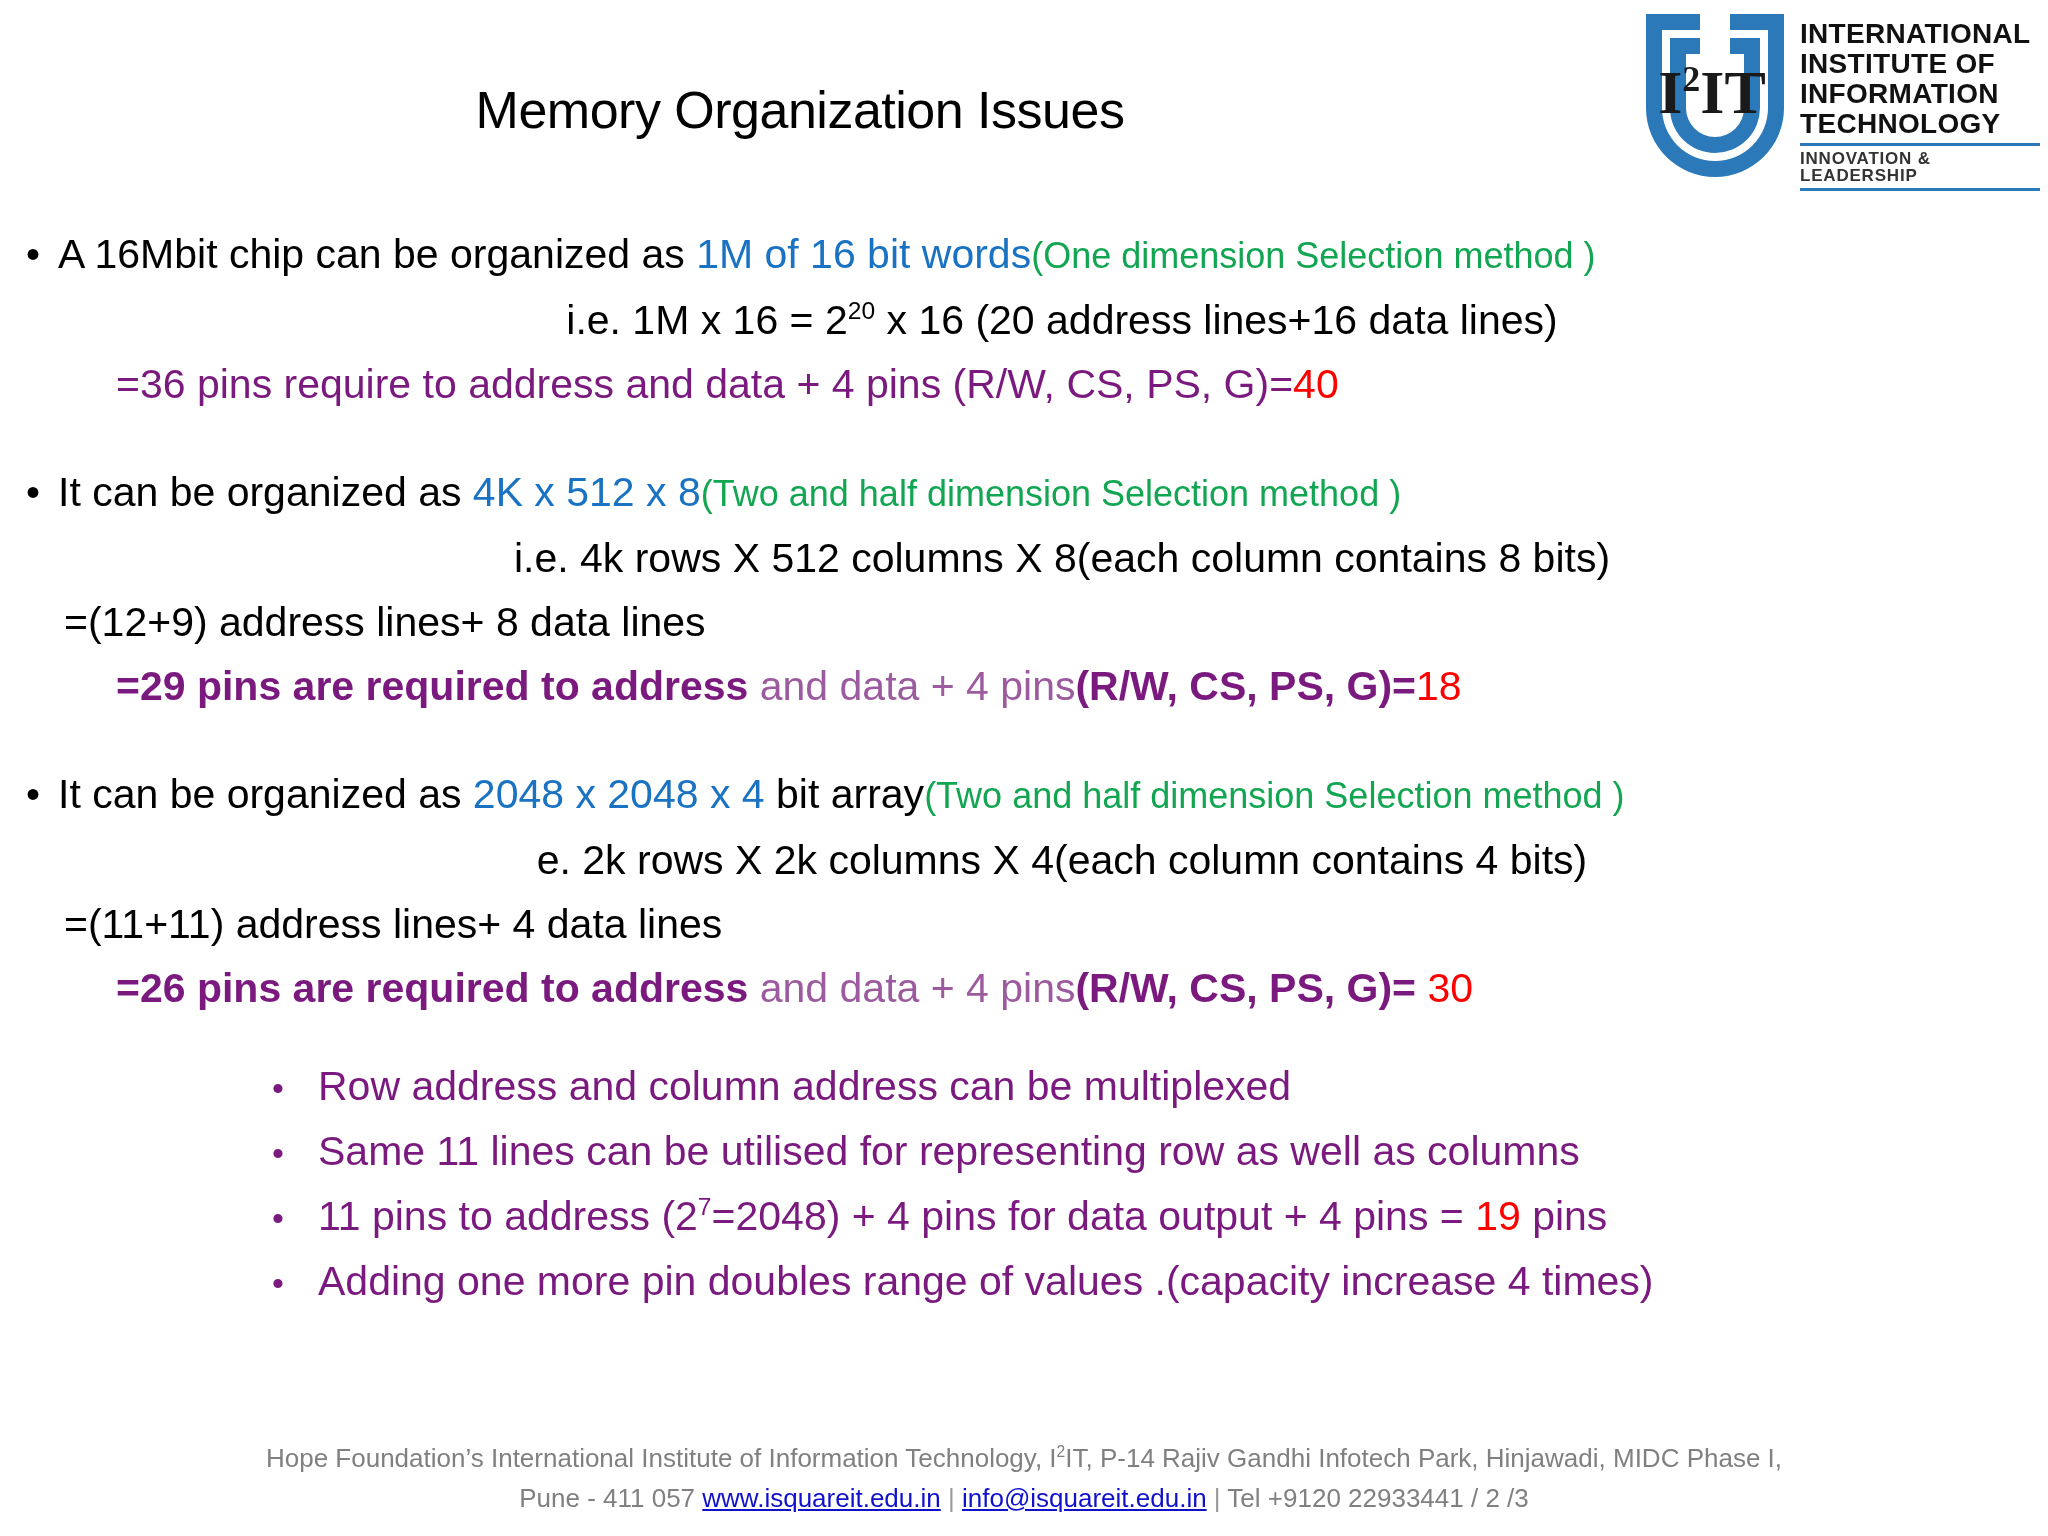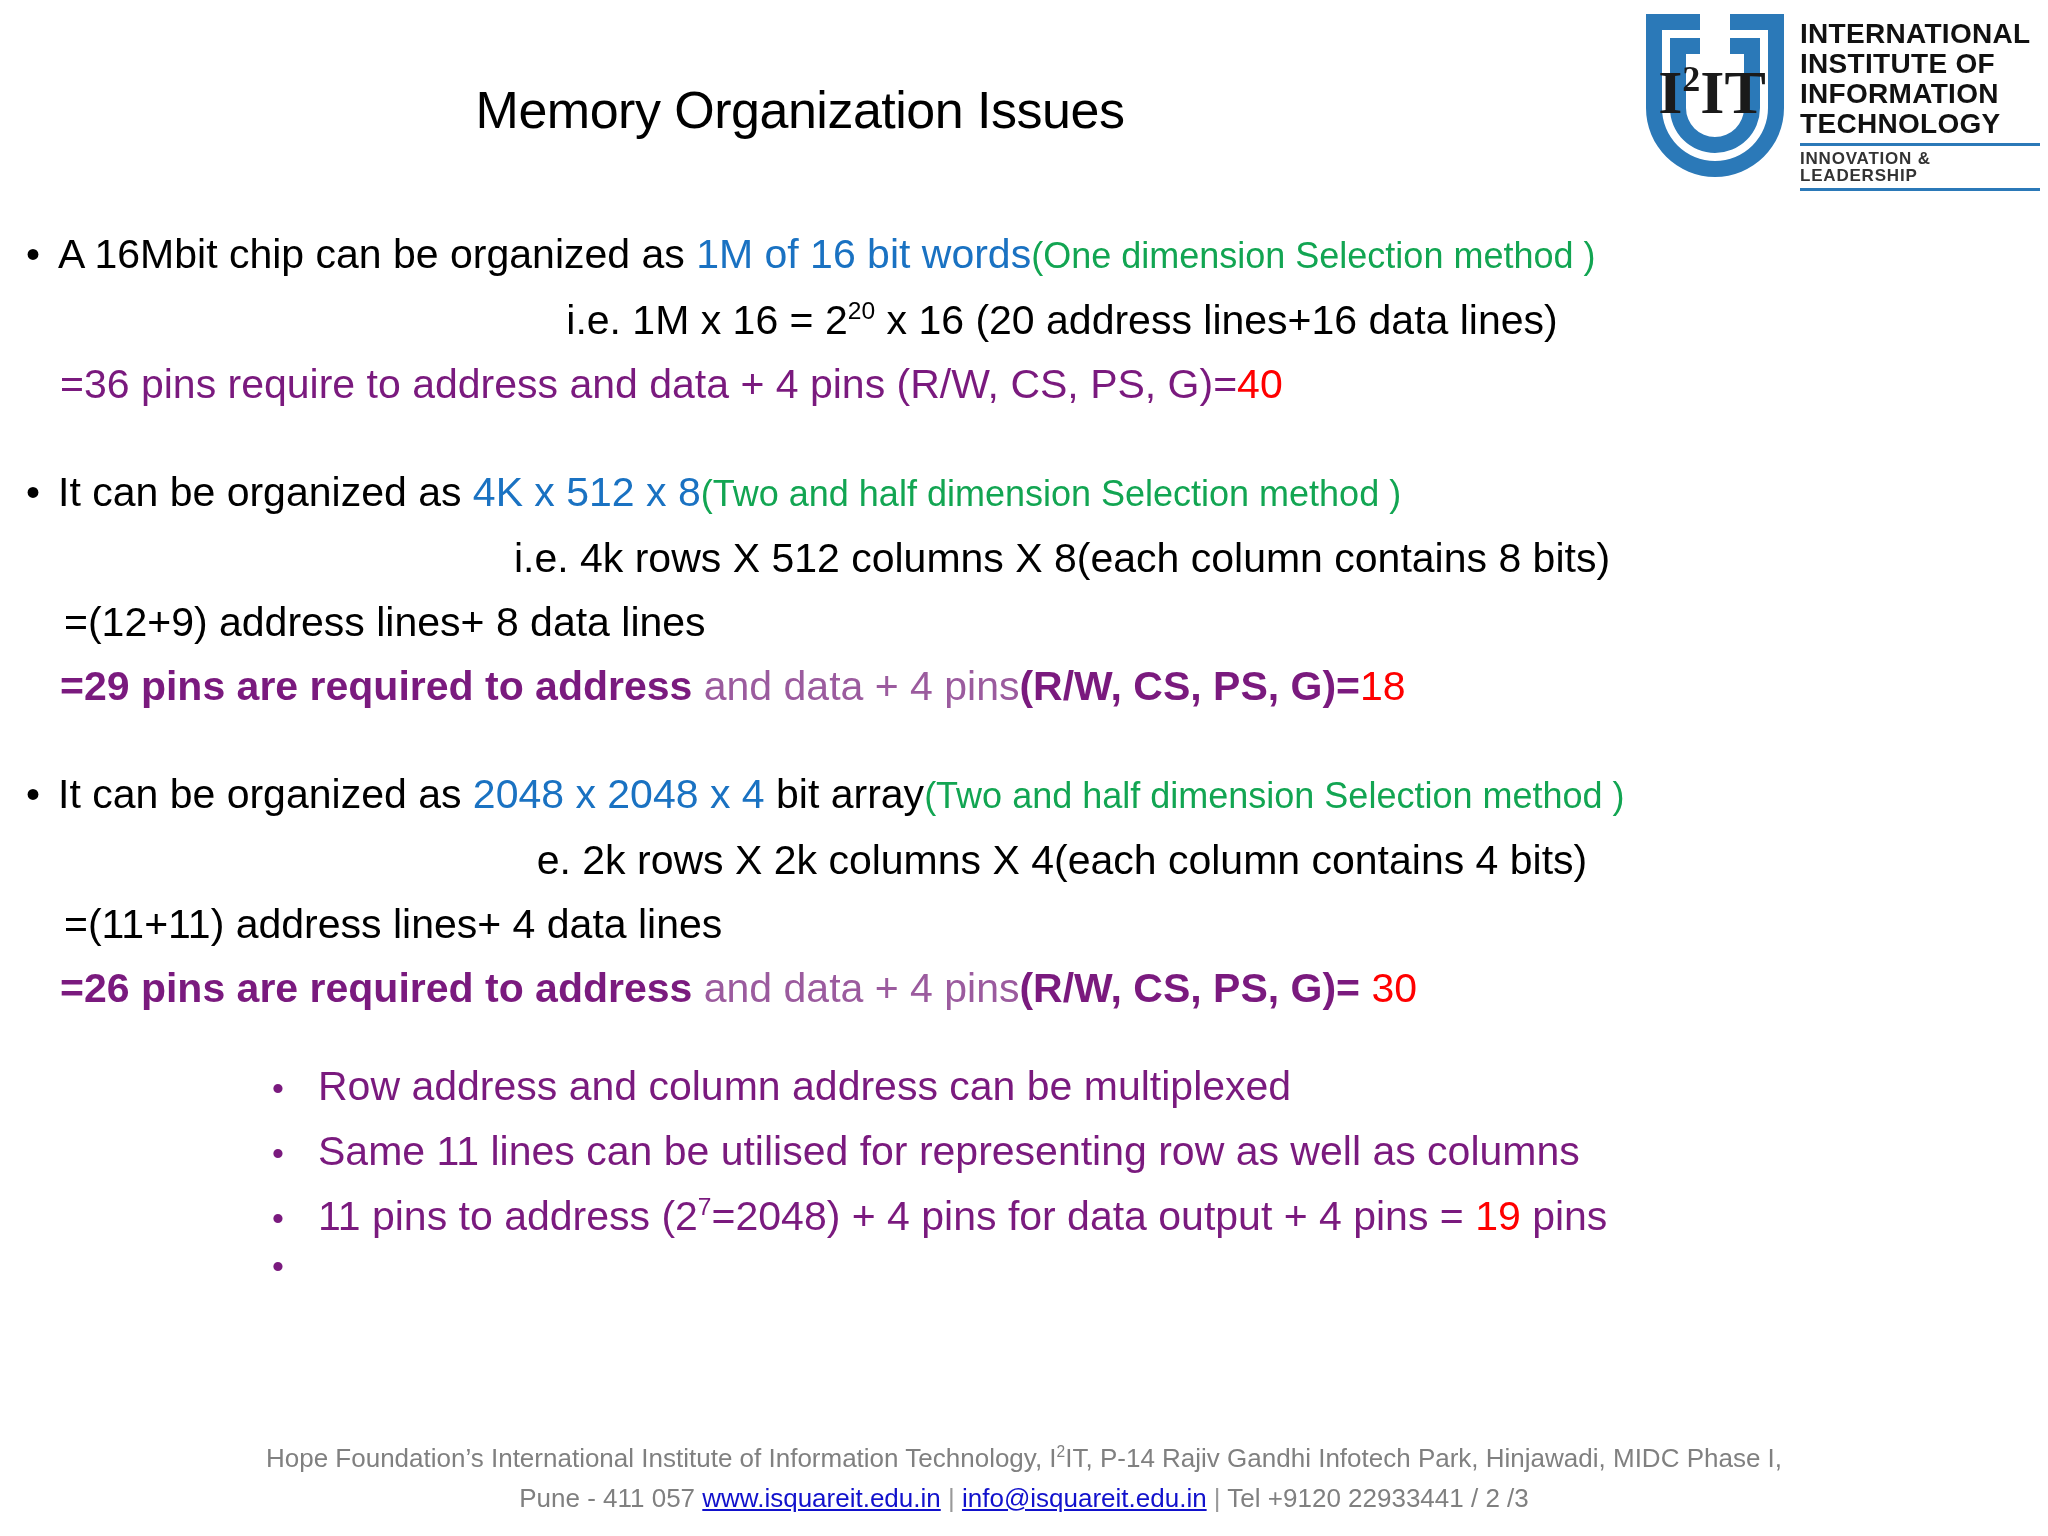--- a/index.html
+++ b/index.html
@@ -101,21 +101,21 @@
     padding-right: 18px;
     box-sizing: border-box;
   }
   .line {
     font-size: 41px;
     line-height: 64px;
     color: #000000;
     white-space: nowrap;
   }
   .line.l1 { padding-left: 76px; text-align: center; }
-  .line.l2 { padding-left: 60px; }
+  .line.l2 { padding-left: 116px; }
   .line.l2b { padding-left: 64px; }
 
   .blue { color: #1A72C2; font-weight: 400; }
   .green { color: #12A552; font-size: 36px; }
   .purple { color: #7A1A7E; }
   .purple-bold { color: #7A1A7E; font-weight: 700; }
   .purple-light { color: #9B5B9E; }
   .red { color: #FF0000; }
 
   sup { font-size: 0.6em; vertical-align: super; line-height: 0; }
@@ -227,20 +227,21 @@
     <div class="sub-row">
       <div class="sub-dot">•</div>
       <div class="sub-text">Same 11 lines can be utilised for representing row as well as columns</div>
     </div>
     <div class="sub-row">
       <div class="sub-dot">•</div>
       <div class="sub-text"><span>11 pins to address (2</span><sup>7</sup><span>=2048) + 4 pins for data output + 4 pins = </span><span class="red">19</span><span> pins</span></div>
     </div>
     <div class="sub-row">
       <div class="sub-dot">•</div>
+      <div class="sub-text">Adding one more pin doubles range of values .(capacity increase 4 times)</div>
     </div>
   </div>
 
 </div>
 
 <div id="footer">
   <div><span>Hope Foundation’s International Institute of Information Technology, I</span><sup>2</sup><span>IT, P-14 Rajiv Gandhi Infotech Park, Hinjawadi,  MIDC Phase I,</span></div>
   <div><span>Pune - 411 057  </span><span class="link">www.isquareit.edu.in</span><span class="sep"> | </span><span class="link">info@isquareit.edu.in</span><span class="sep">  | </span><span>Tel +9120 22933441 / 2 /3</span></div>
 </div>
 

